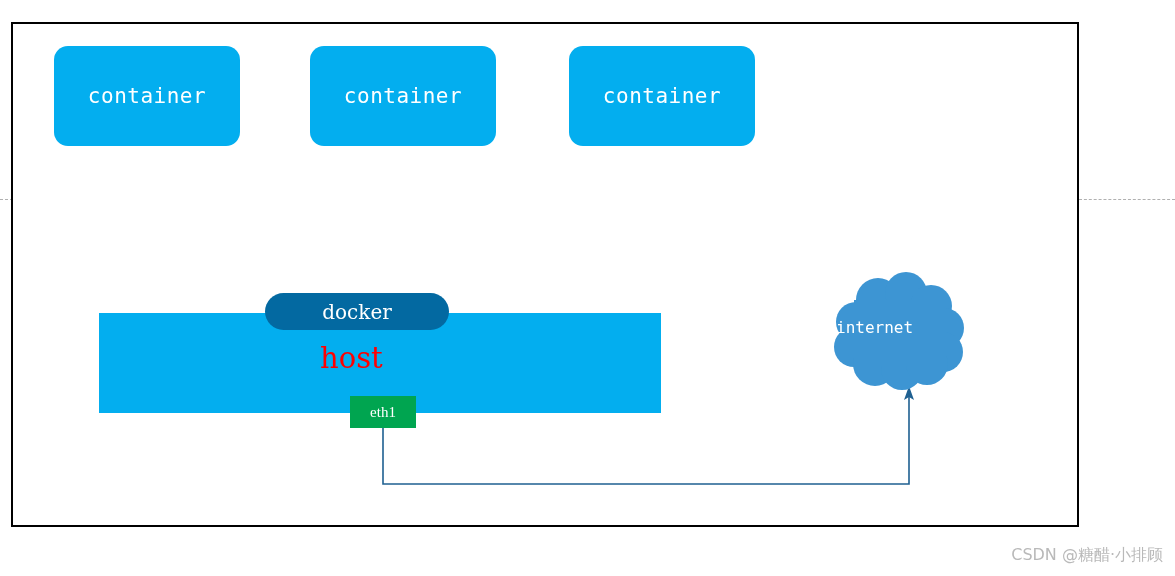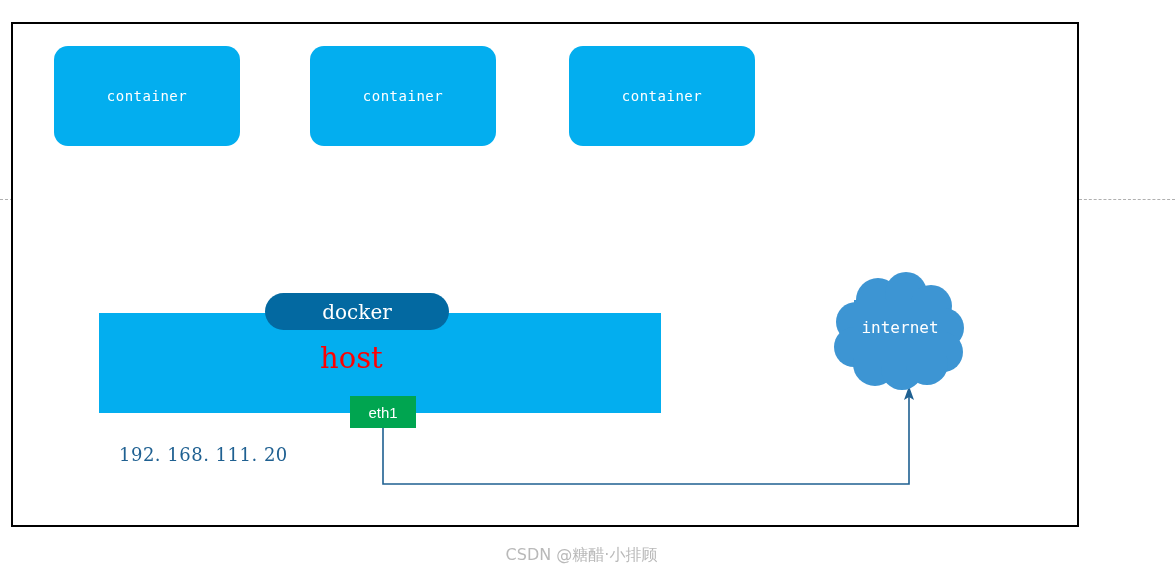--- a/index.html
+++ b/index.html
@@ -53,21 +53,21 @@
     height: 100px;
     background: #03AEEF;
     border-radius: 14px;
     display: flex;
     align-items: center;
     justify-content: center;
   }
   .container-box .label {
     color: #ffffff;
     font-family: "DejaVu Sans Mono", "Liberation Mono", monospace;
-    font-size: 14px;
+    font-size: 21px;
     letter-spacing: 0.5px;
     white-space: nowrap;
   }
   .cbox-1 { left: 54px; }
   .cbox-2 { left: 310px; }
   .cbox-3 { left: 569px; }
 
   
   .host-bar {
     position: absolute;
@@ -115,21 +115,21 @@
     top: 396px;
     width: 66px;
     height: 32px;
     background: #00A550;
     display: flex;
     align-items: center;
     justify-content: center;
   }
   .eth-box .label {
     color: #ffffff;
-    font-family: Liberation Sans, sans-serif;
+    font-family: Liberation Serif, serif;
     font-size: 15px;
     white-space: nowrap;
     text-align: center;
   }
 
   
   .ip-label {
     position: absolute;
     left: 119px;
     top: 444px;
@@ -156,34 +156,33 @@
     left: 830px;
     top: 268px;
     width: 142px;
     height: 126px;
   }
   .cloud-label {
     position: absolute;
     left: 836px;
     top: 318px;
     width: 128px;
-    text-align: center;
     color: #ffffff;
     font-family: "DejaVu Sans Mono", "Liberation Mono", monospace;
     font-size: 16px;
     white-space: nowrap;
   }
 
   
   .watermark {
     position: absolute;
     left: 0;
     top: 545px;
     width: 1163px;
-    text-align: center;
+    text-align: right;
     color: #b9b9b9;
     font-family: "DejaVu Sans", "Liberation Sans", sans-serif;
     font-size: 16px;
     white-space: nowrap;
   }
 </style>
 </head>
 <body>
 
 <div id="canvas">
@@ -207,21 +206,20 @@
   <div class="host-label">host</div>
 
   <div class="docker-pill">
     <span class="label">docker</span>
   </div>
 
   <div class="eth-box">
     <span class="label">eth1</span>
   </div>
 
-  <div class="ip-label">192. 168. 111. 20</div>
 
   <svg class="connector" viewBox="0 0 1175 576" xmlns="http://www.w3.org/2000/svg">
     <polyline points="383,428 383,484 909,484 909,392" fill="none" stroke="#1F6091" stroke-width="1.6"></polyline>
     <polygon points="909,386 904,400 909,397 914,400" fill="#1F6091"></polygon>
   </svg>
 
   <div class="cloud-wrap">
     <svg width="142" height="126" viewBox="0 0 142 126" xmlns="http://www.w3.org/2000/svg">
       <g fill="#3D95D3">
         <circle cx="48" cy="32" r="22"></circle>

